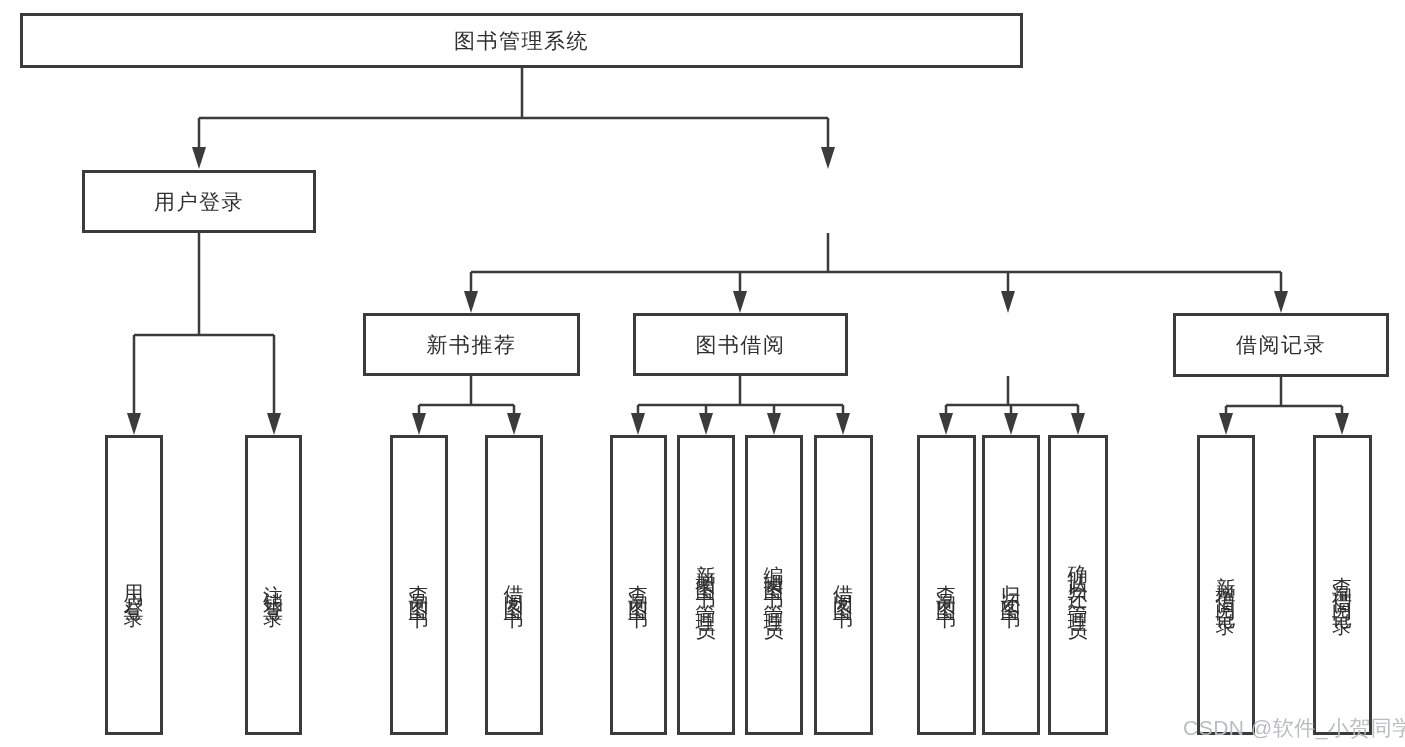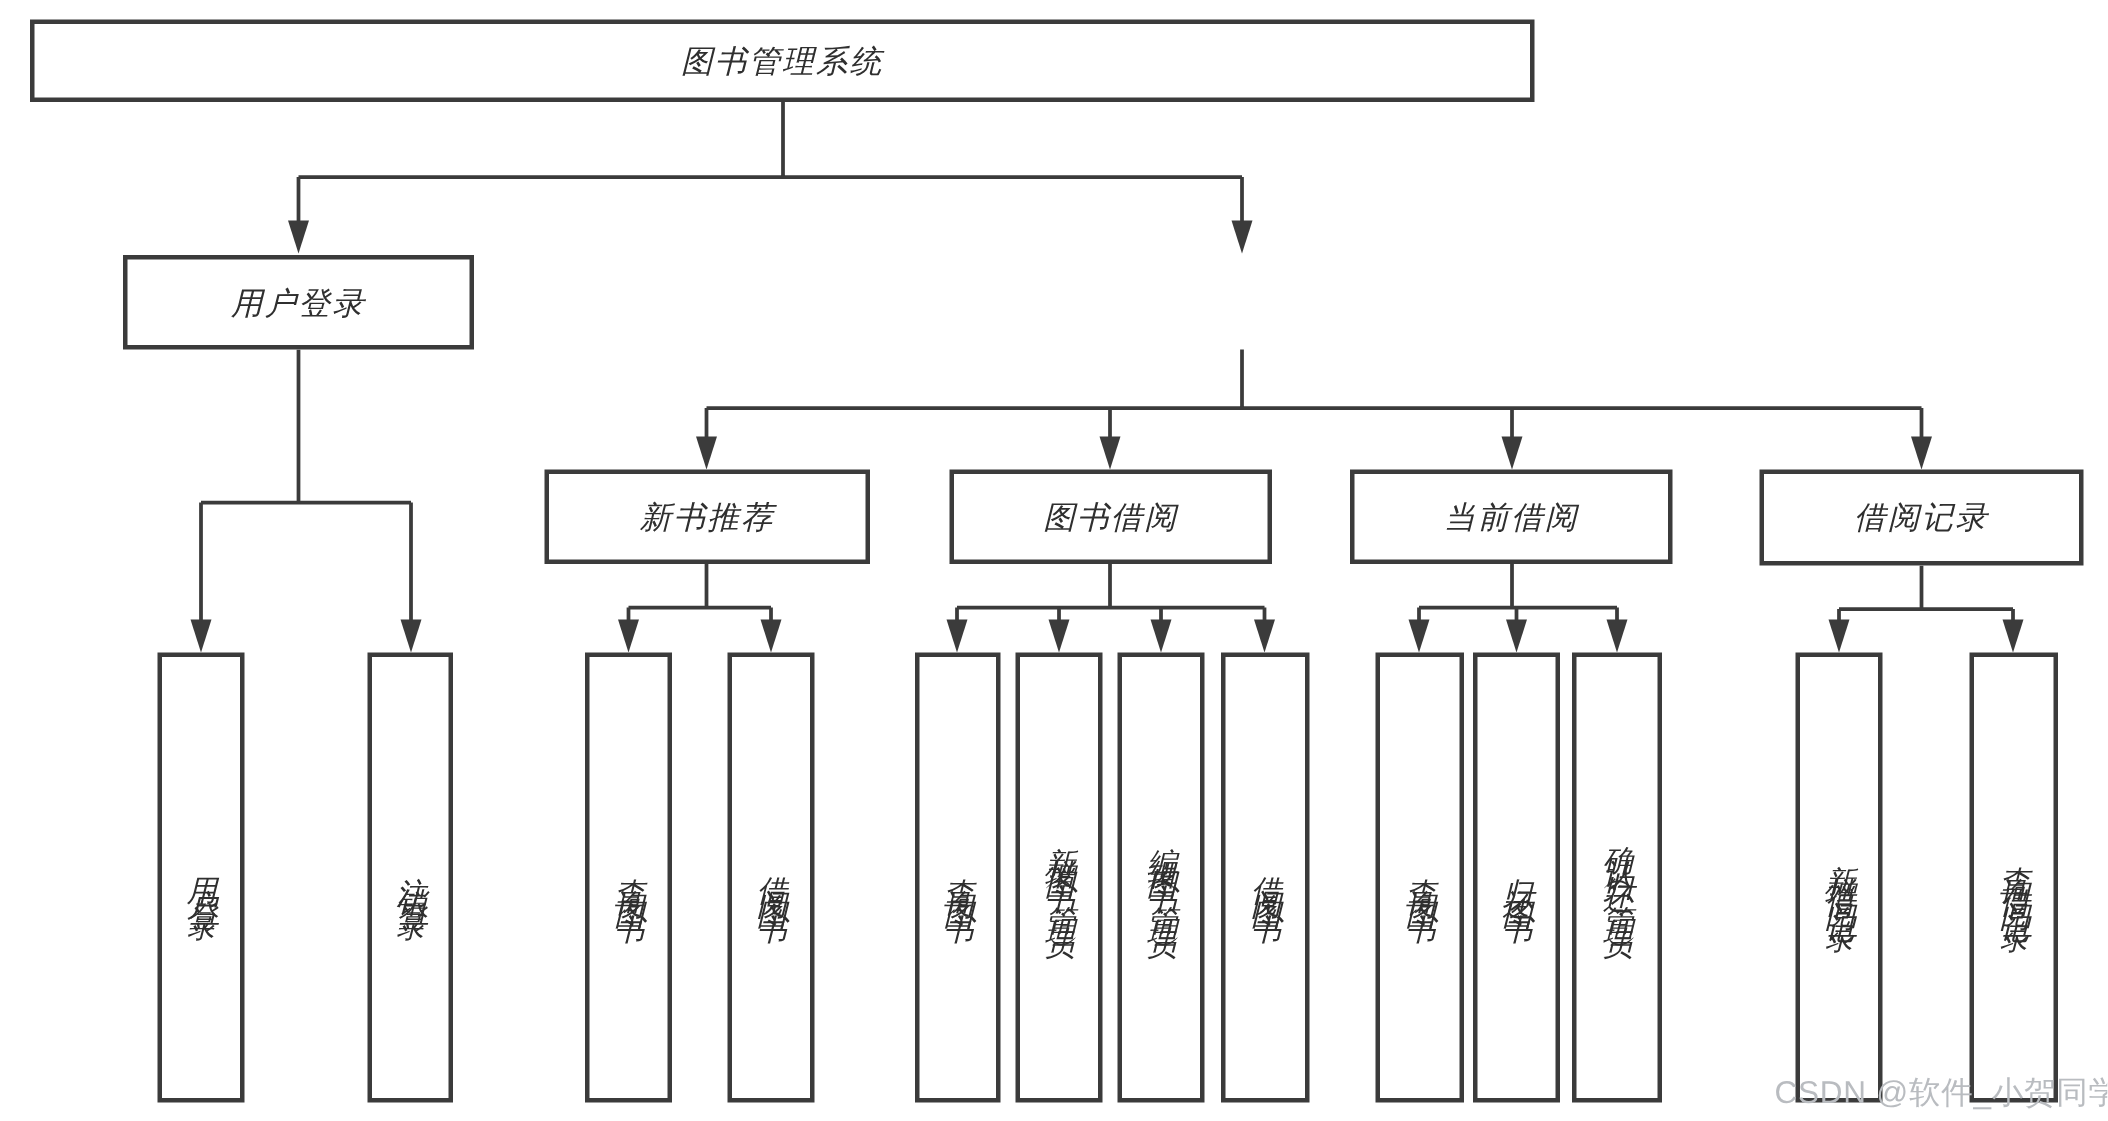--- a/index.html
+++ b/index.html
@@ -14,21 +14,20 @@
   #edges{position:absolute;left:0;top:0;width:1405px;height:747px;}
   .node{
     position:absolute;
     box-sizing:border-box;
     background:#ffffff;
     border:3px solid #3b3b3b;
     display:flex;
     align-items:center;
     justify-content:center;
     color:#2f2f2f;
-    font-style:italic;
   }
   .node.h span{
     font-size:21px;
     letter-spacing:1.5px;
     white-space:nowrap;
   }
   .node.v span{
     writing-mode:vertical-rl;
     text-orientation:mixed;
     font-size:20px;
@@ -90,23 +89,20 @@
   <div class="node h" style="left:82px;top:170px;width:234px;height:63px">
     <span>用户登录</span>
   </div>
 
   <div class="node h" style="left:633px;top:313px;width:215px;height:63px">
     <span>图书借阅</span>
   </div>
   <div class="node h" style="left:363px;top:313px;width:217px;height:63px">
     <span>新书推荐</span>
   </div>
-  <div class="node h" style="left:900px;top:313px;width:215px;height:63px">
-    <span>当前借阅</span>
-  </div>
   <div class="node h" style="left:1173px;top:313px;width:216px;height:64px">
     <span>借阅记录</span>
   </div>
 
   <div class="node v" style="left:105px;top:435px;width:58px;height:300px">
     <span>用户登录</span>
   </div>
   <div class="node v" style="left:245px;top:435px;width:57px;height:300px">
     <span>注销登录</span>
   </div>

